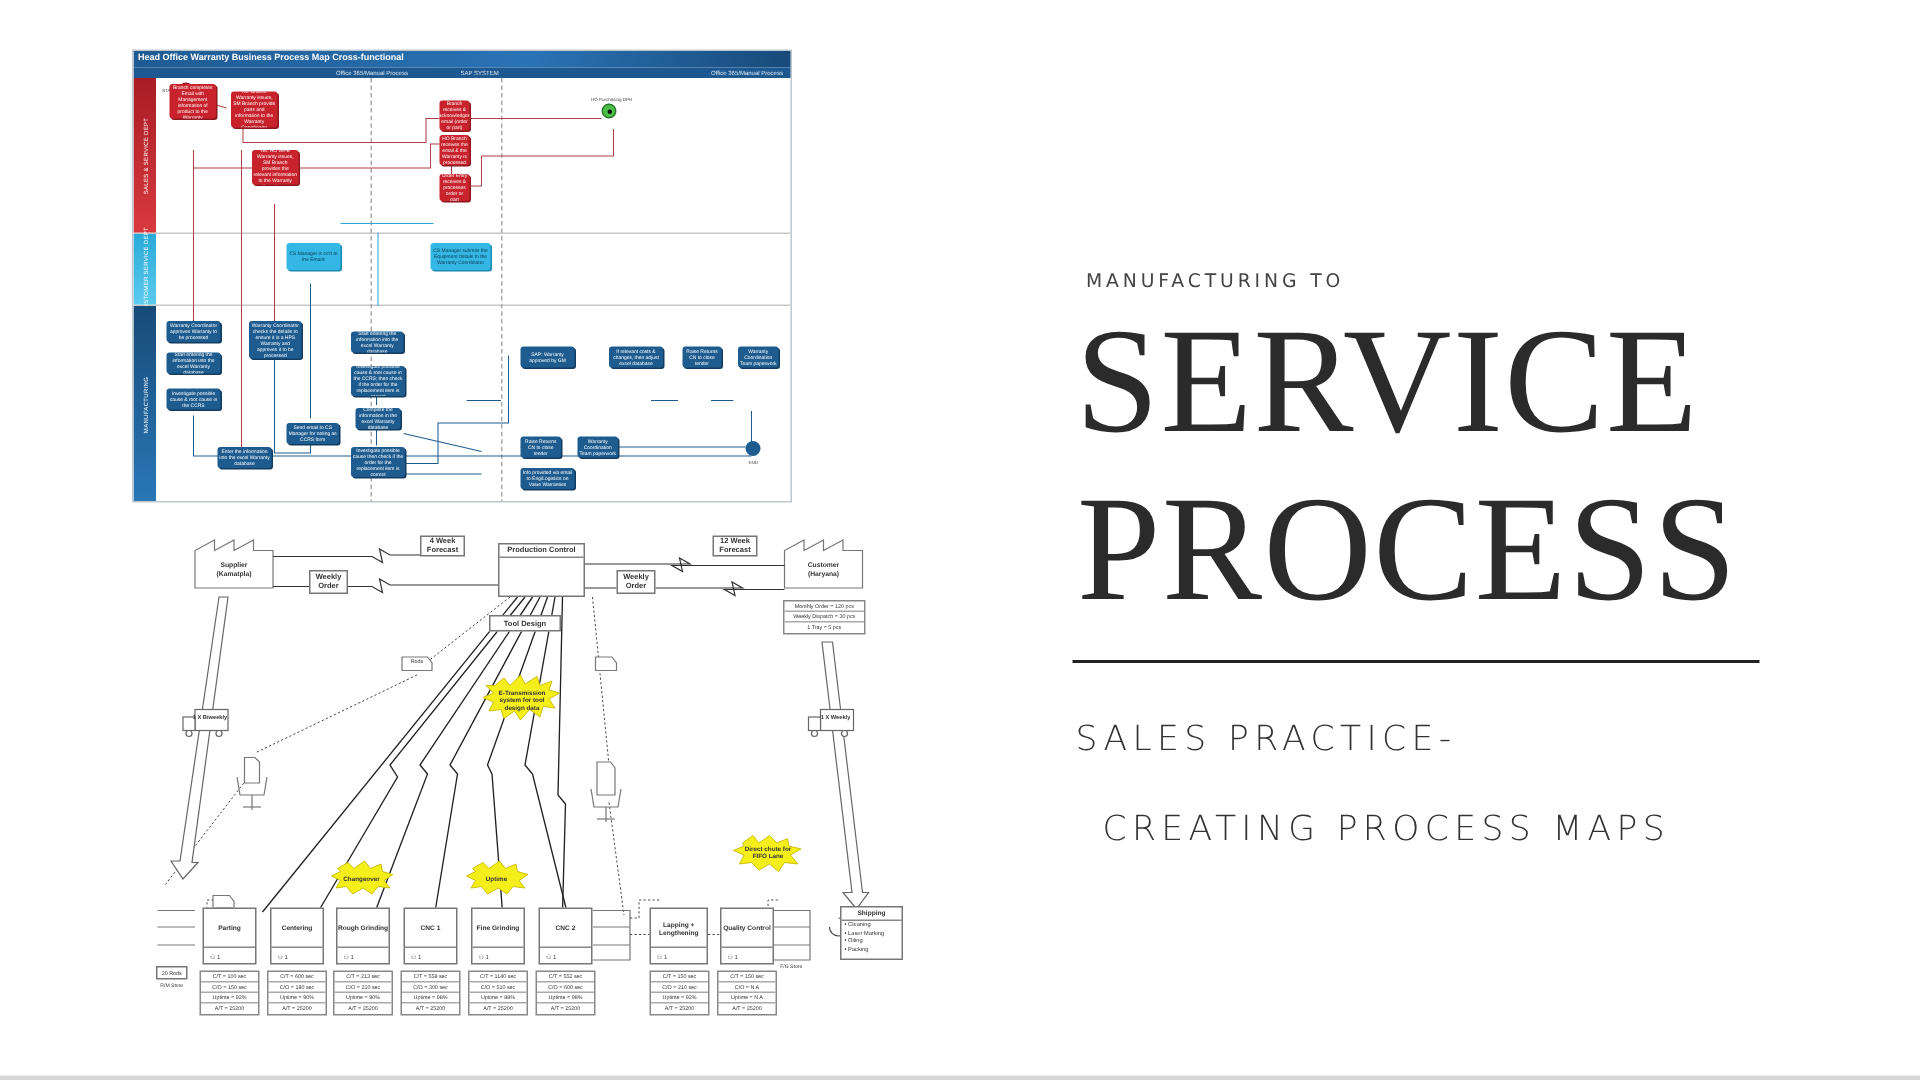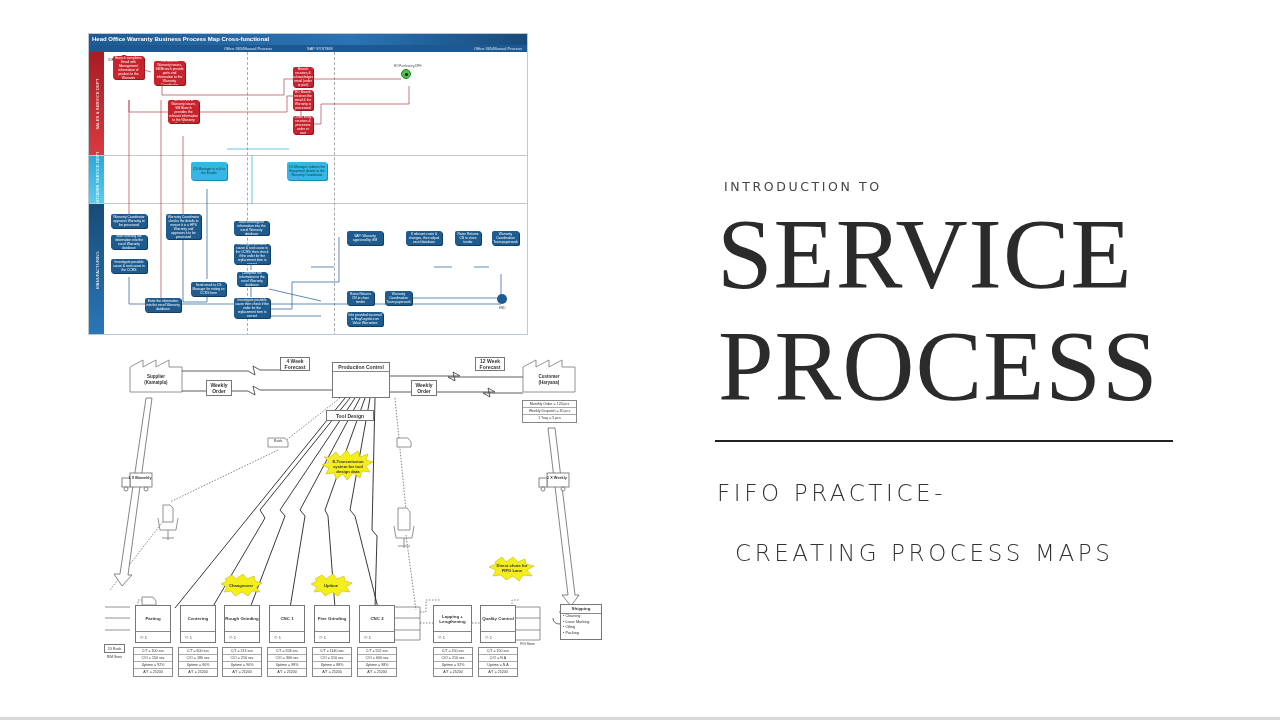--- a/index.html
+++ b/index.html
@@ -400,21 +400,21 @@
       <div style="border-bottom:1px solid #888;font-size:4.4px;padding:1px 0">Shipping</div>
       <div style="text-align:left;font-weight:normal;font-size:3.8px;line-height:5.5px;padding-left:2px">
         <div>• <span>Cleaning</span></div>
         <div>• <span>Laser Marking</span></div>
         <div>• <span>Oiling</span></div>
         <div>• <span>Packing</span></div>
       </div>
     </div>
   </div>
 
-  <div class="intro">INTRODUCTION TO</div>
+  <div class="intro">MANUFACTURING TO</div>
   <div class="title1">SERVICE</div>
   <div class="title2">PROCESS</div>
   <div class="rule"></div>
-  <div class="sub1">FIFO PRACTICE-</div>
+  <div class="sub1">SALES PRACTICE-</div>
   <div class="sub2">CREATING PROCESS MAPS</div>
 
   <div class="slide-bottom-rule"></div>
 </div>
 
 </body></html>

